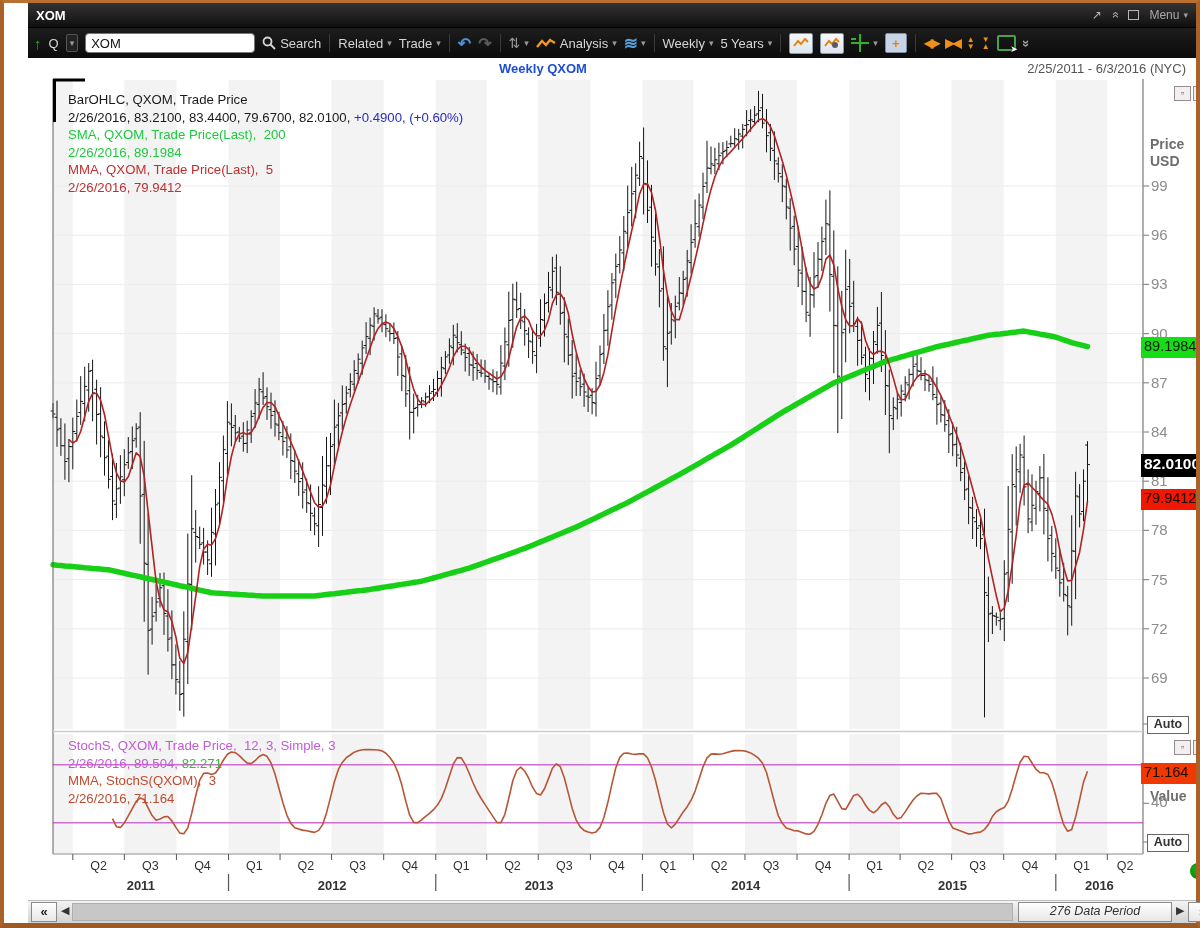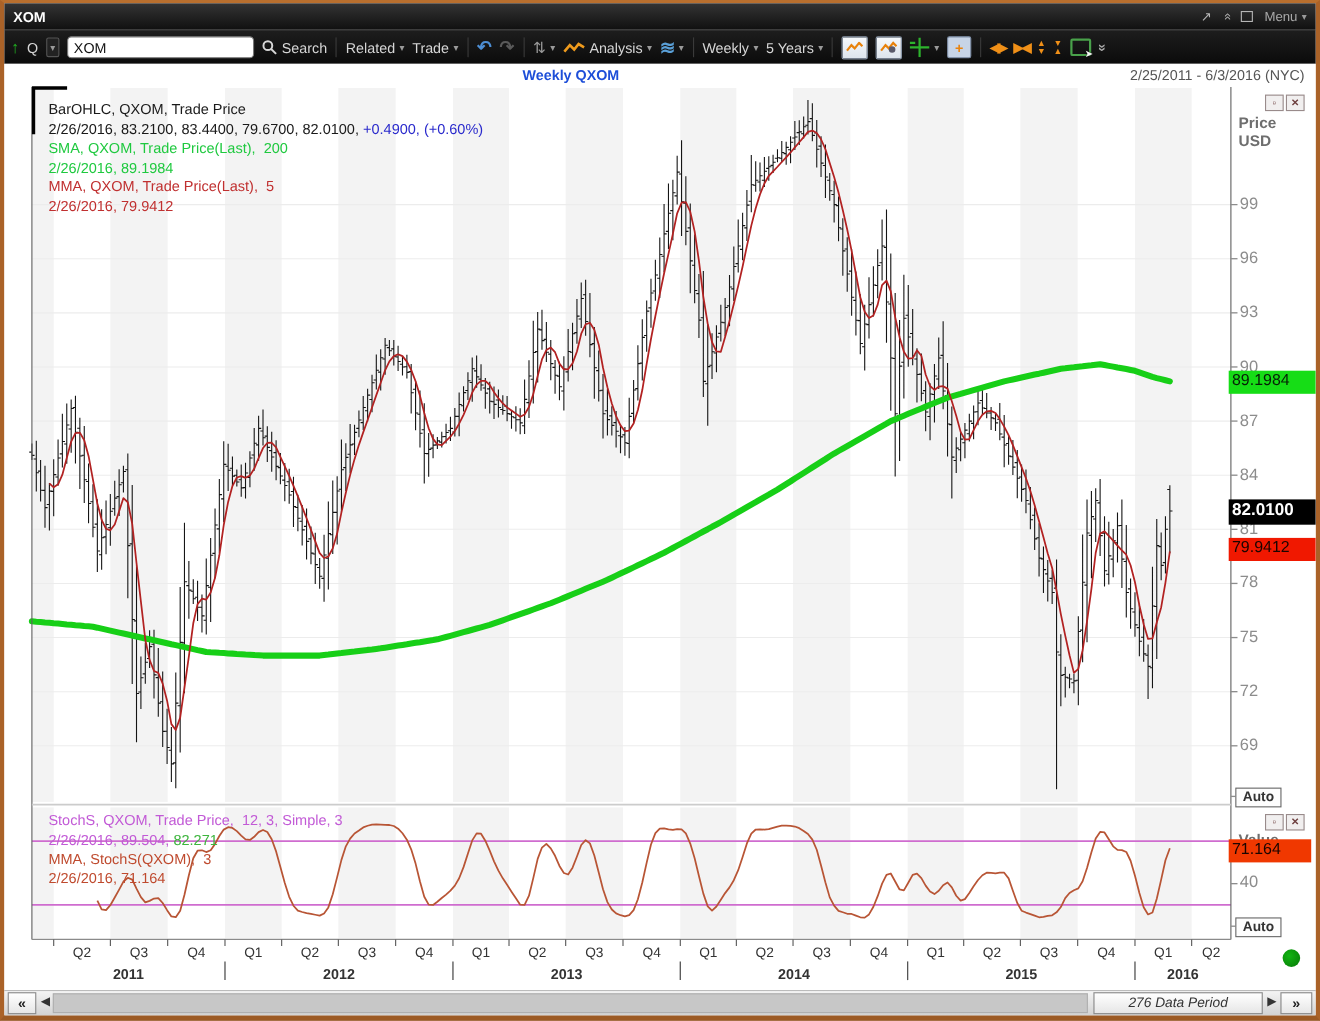--- a/index.html
+++ b/index.html
@@ -1,19 +1,19 @@
 <!DOCTYPE html>
 <html><head>
 <meta charset="utf-8">
 <style>
   html,body{margin:0;padding:0;width:1200px;height:928px;overflow:hidden;
     font-family:"Liberation Sans",sans-serif;background:#000;}
   .window{position:absolute;inset:0;border-left:4px solid #aa6228;border-right:4px solid #aa6228;
     border-top:3px solid #b96f2e;border-bottom:5px solid #9c5a24;background:#fff;
-    display:flex;flex-direction:column;}
+    display:flex;flex-direction:column;padding-left:24px;}
   
   .titlebar{height:24px;background:linear-gradient(#343434,#101010);display:flex;align-items:center;
     padding:0 8px;color:#eee;flex:0 0 auto;border-bottom:1px solid #000;}
   .titlebar .title{font-weight:bold;font-size:13px;color:#fff;}
   .titlebar .right{margin-left:auto;display:flex;align-items:center;gap:10px;color:#a9a9a9;font-size:12px;}
   .tb-ico{color:#b5b5b5;font-size:12px;line-height:12px;cursor:default;}
   .maxbox{display:inline-block;width:9px;height:8px;border:1.5px solid #b5b5b5;}
   .rot90{display:inline-block;transform:rotate(90deg);}
   .rotm90{display:inline-block;transform:rotate(-90deg);}
   
@@ -41,21 +41,21 @@
   .selbox span{position:absolute;right:-4px;bottom:-5px;font-size:9px;color:#f5f5f5;text-shadow:0 0 2px #000;}
   .dblchev{color:#aaa;font-weight:bold;font-size:13px;}
   
   #chart-area{position:relative;flex:1 1 auto;background:#fff;overflow:hidden;}
   #plot{position:absolute;left:0;top:0;z-index:0;}
   .hdr-title{position:absolute;top:3px;left:300px;width:430px;text-align:center;font-weight:bold;
     font-size:13px;color:#1d4ed8;z-index:3;}
   .hdr-range{position:absolute;top:3px;right:10px;font-size:13px;color:#555;z-index:3;}
   .leg-line{position:absolute;white-space:pre;font-size:13.2px;line-height:17.5px;z-index:3;}
   .tick-label{position:absolute;font-size:15px;color:#8c8c8c;z-index:1;}
-  .axis-title{position:absolute;font-size:14px;font-weight:bold;color:#6e6e6e;z-index:1;line-height:17px;}
+  .axis-title{position:absolute;font-size:14px;font-weight:bold;color:#6e6e6e;z-index:1;line-height:17px;margin-top:33px;}
   .badge{position:absolute;left:1113px;width:81px;z-index:2;font-size:14.5px;padding:1px 0 0 3px;}
   .auto-btn{position:absolute;left:1119px;width:40px;height:16px;border:1.5px solid #666;background:#fdfdfd;
     color:#333;font-size:12.5px;font-weight:bold;text-align:center;line-height:15px;z-index:2;}
   .winbtns{position:absolute;display:flex;gap:2px;z-index:2;}
   .winbtn{width:15px;height:13px;border:1px solid #998b8b;background:#f1efef;font-size:9px;line-height:12px;
     text-align:center;color:#6e4040;font-weight:bold;}
   .q-label{position:absolute;width:26px;text-align:center;font-size:12.5px;color:#333;z-index:1;}
   .yr-label{position:absolute;width:44px;text-align:center;font-size:13px;font-weight:bold;color:#333;z-index:1;}
   .green-dot{position:absolute;left:1162px;top:805px;width:16px;height:16px;border-radius:50%;
     background:radial-gradient(circle at 6px 6px,#12b412,#067806);z-index:2;}

